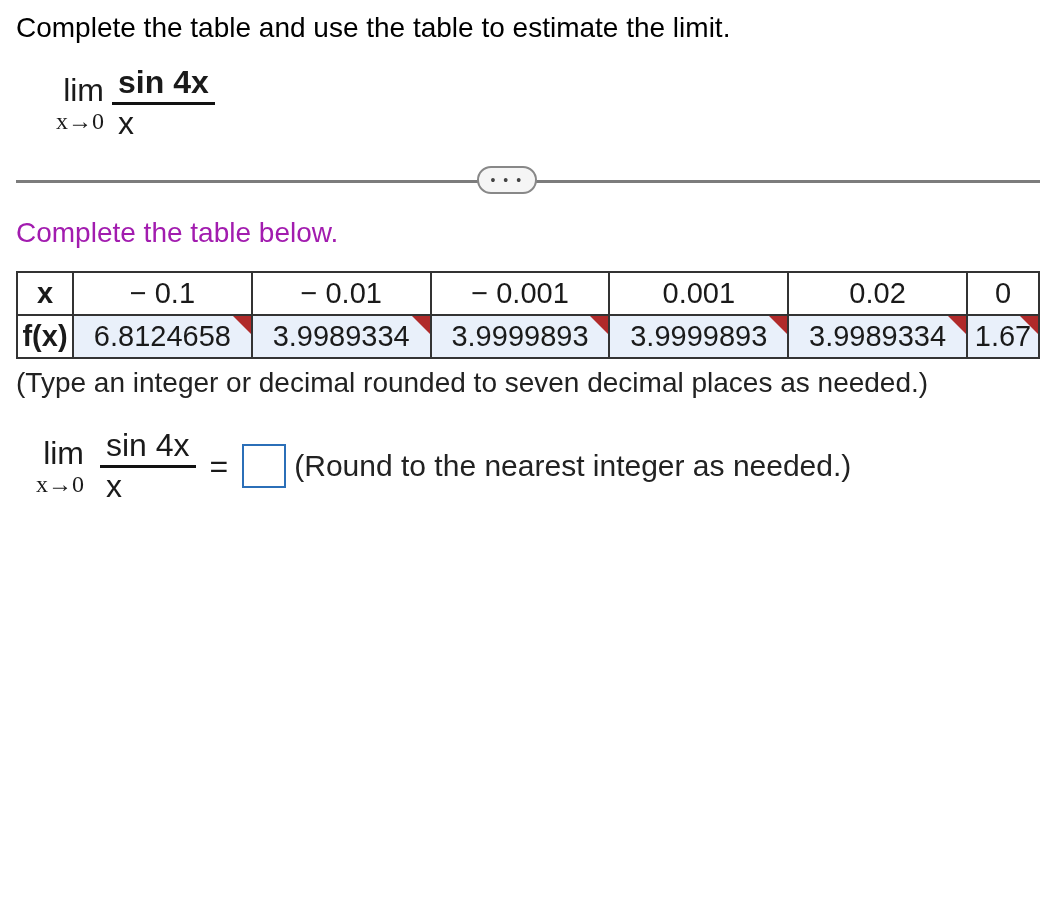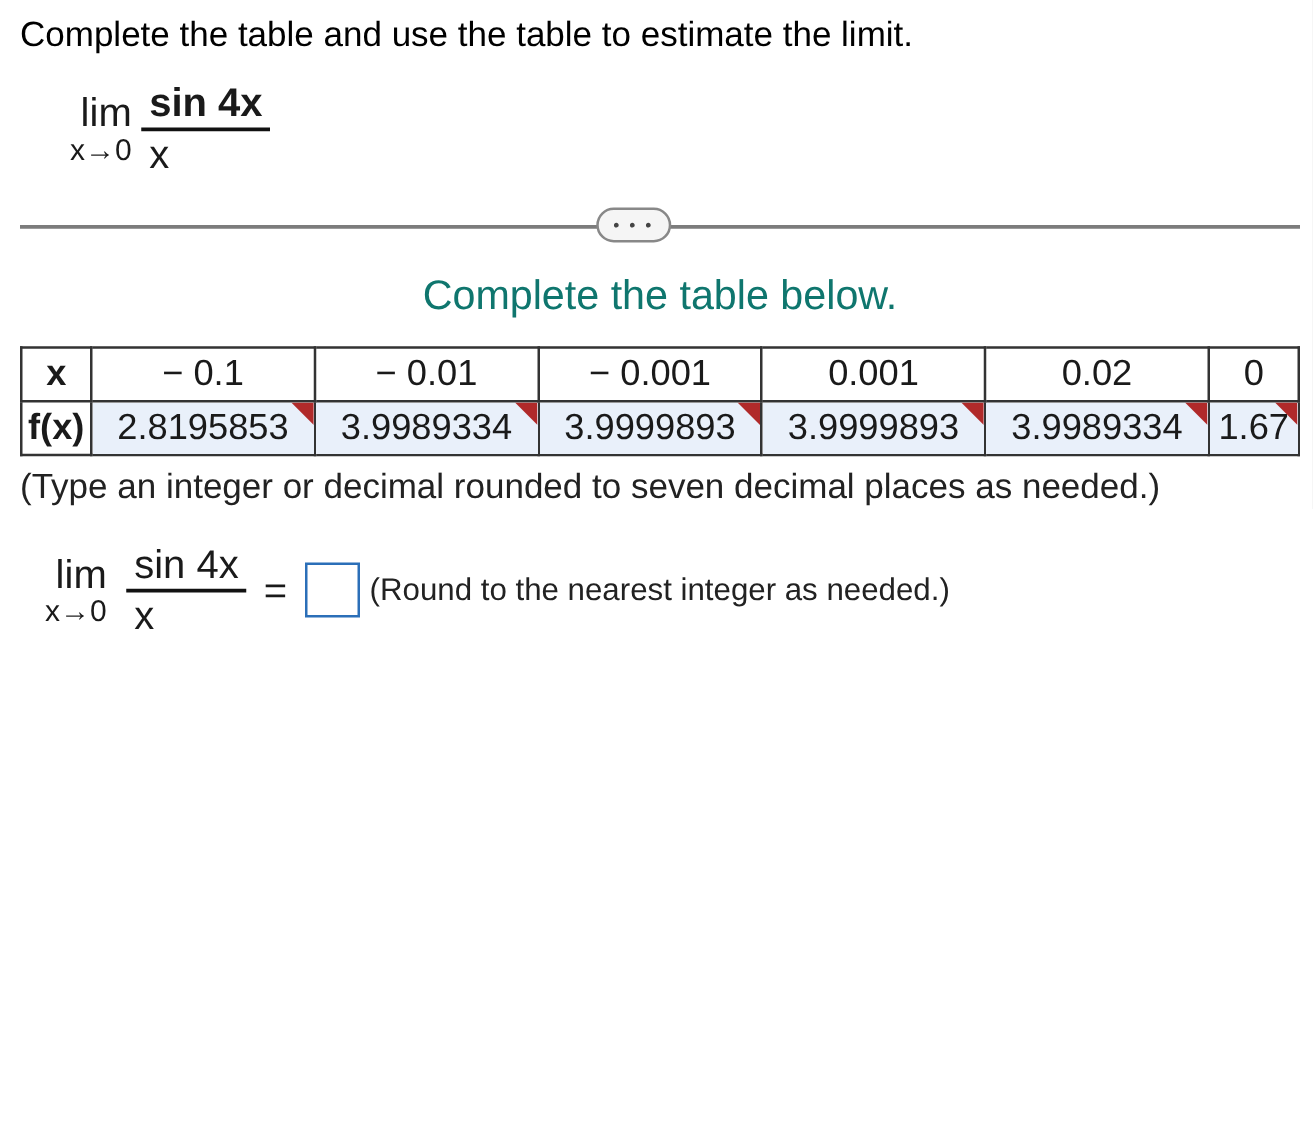--- a/index.html
+++ b/index.html
@@ -31,21 +31,21 @@
       font-size: 32px;
     }
     .lim-block {
       display: inline-flex;
       flex-direction: column;
       align-items: flex-end;
       line-height: 1;
       margin-right: 6px;
     }
     .lim-word { font-size: 32px; }
-    .lim-sub { font-size: 24px; margin-top: 3px; }
+    .lim-sub { font-size: 24px; margin-top: 3px; font-family: Liberation Serif, serif; }
     .fraction {
       display: inline-flex;
       flex-direction: column;
       align-items: flex-start;
       line-height: 1.05;
       margin-left: 2px;
     }
     .fraction .num { padding: 0 6px 2px 6px; }
     .fraction .den { padding: 2px 6px 0 6px; }
     .fraction .bar { border-top: 3px solid #111; width: 100%; }
@@ -69,24 +69,23 @@
       height: 28px;
       display: flex;
       align-items: center;
       justify-content: center;
       font-size: 14px;
       color: #444;
       letter-spacing: 2px;
     }
 
     .sub-instruction {
-      font-size: 33px;
+      font-size: 28px;
       margin: 30px 0 22px 0;
-      color: #0f766e;
-      text-align: center;
+      color: #a21caf;
     }
 
     table {
       border-collapse: collapse;
       font-size: 29px;
       width: 100%;
       table-layout: fixed;
     }
     th, td {
       border: 2px solid #333;
@@ -130,21 +129,21 @@
     }
     .answer-box {
       display: inline-block;
       width: 44px;
       height: 44px;
       border: 2px solid #2b6fb8;
       background: #fff;
       vertical-align: middle;
     }
     .round-hint {
-      font-size: 25px;
+      font-size: 30px;
       color: #222;
     }
     .eq { font-size: 32px; margin: 0 6px; }
   </style>
 </head>
 <body>
 
 <div class="page">
 
   <div class="instruction">Complete the table and use the table to estimate the limit.</div>
@@ -173,21 +172,21 @@
       <th class="col-h">x</th>
       <td>− 0.1</td>
       <td>− 0.01</td>
       <td>− 0.001</td>
       <td>0.001</td>
       <td>0.02</td>
       <td class="last-col">0</td>
     </tr>
     <tr>
       <th class="col-h">f(x)</th>
-      <td class="answer-cell">2.8195853</td>
+      <td class="answer-cell">6.8124658</td>
       <td class="answer-cell">3.9989334</td>
       <td class="answer-cell">3.9999893</td>
       <td class="answer-cell">3.9999893</td>
       <td class="answer-cell">3.9989334</td>
       <td class="answer-cell last-col">1.67</td>
     </tr>
   </tbody>
     </table>
 
   <div class="hint">(Type an integer or decimal rounded to seven decimal places as needed.)</div>

